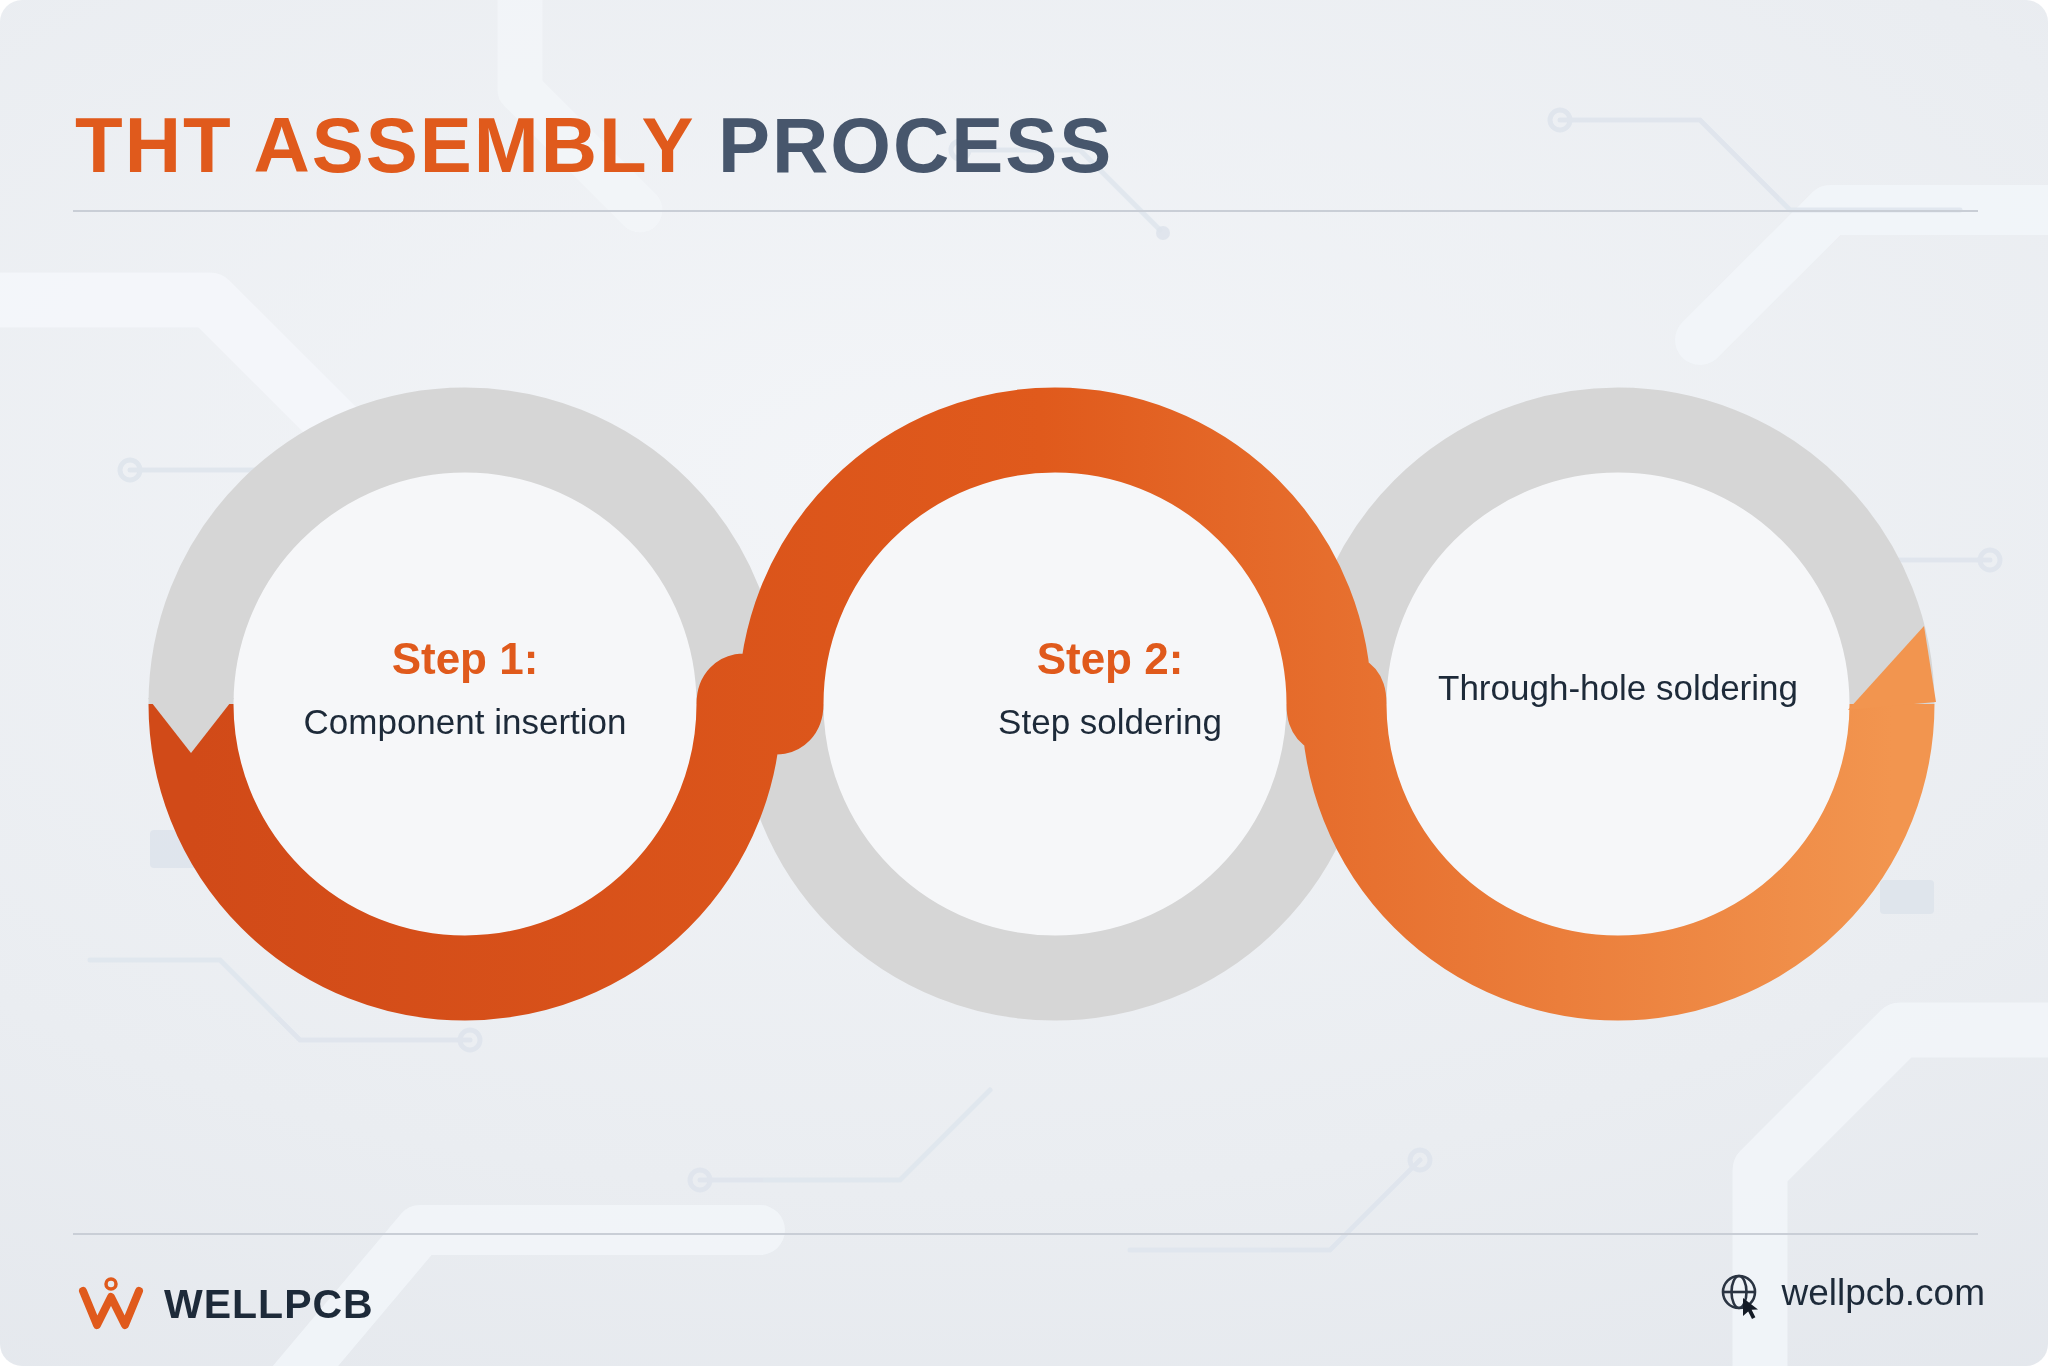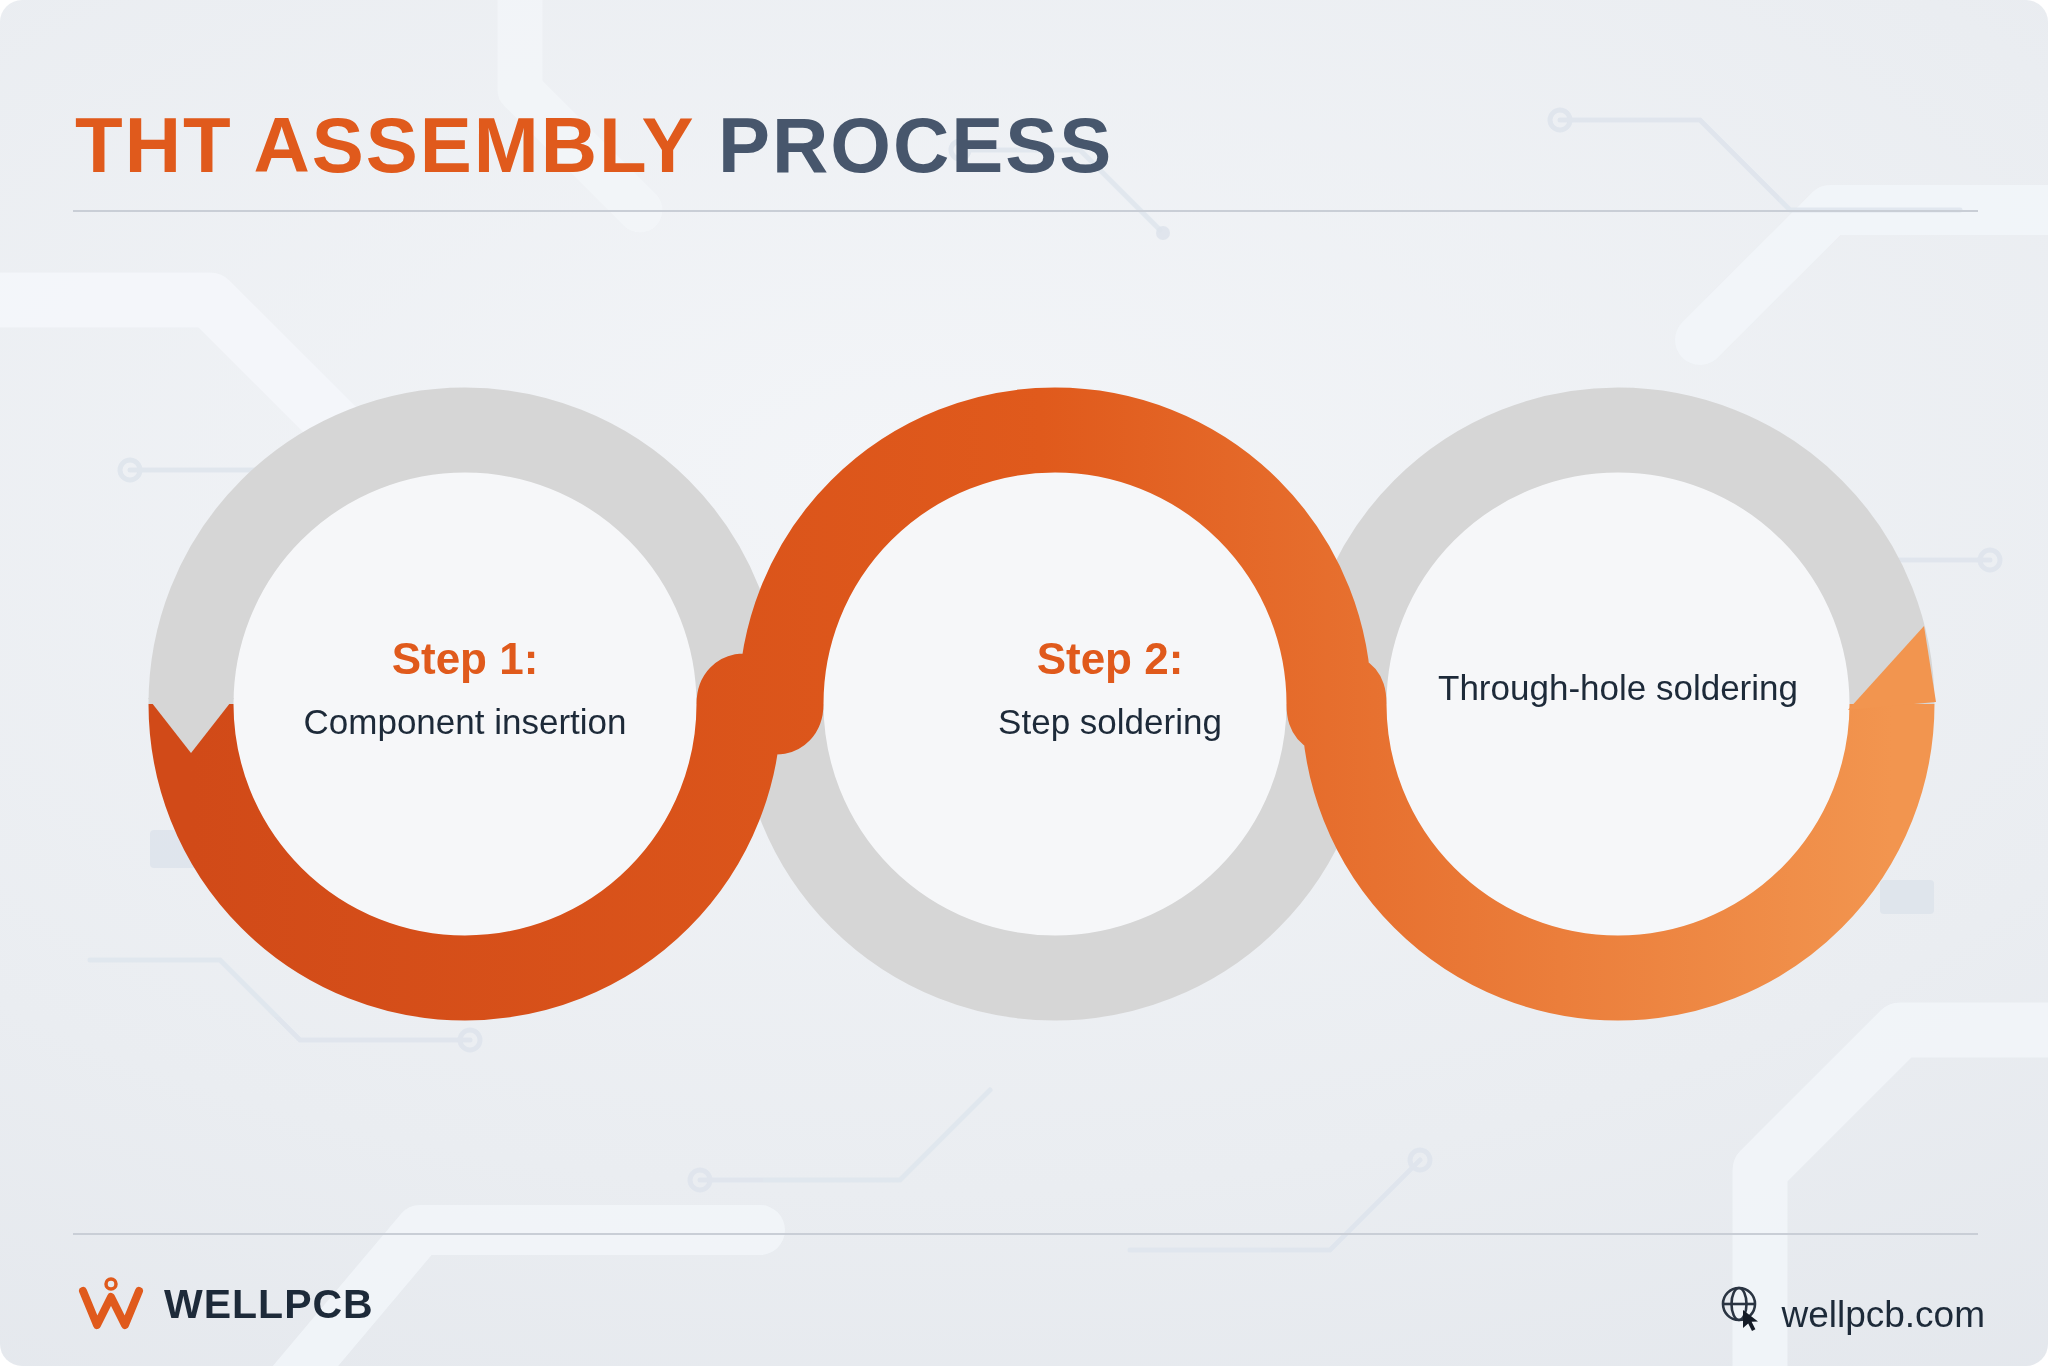--- a/index.html
+++ b/index.html
@@ -84,21 +84,21 @@
     font-weight:800;
     letter-spacing:1px;
     color:var(--text-dark,#1d2a39);
   }
   .site{
     position:absolute;
     right:63px;
     top:1272px;
     height:64px;
     display:flex;
-    align-items:flex-end;
+    align-items:flex-start;
     gap:16px;
     font-size:37px;
     color:var(--text-dark,#1d2a39);
   }
 </style>
 </head>
 <body>
 
 <div class="canvas">
 

